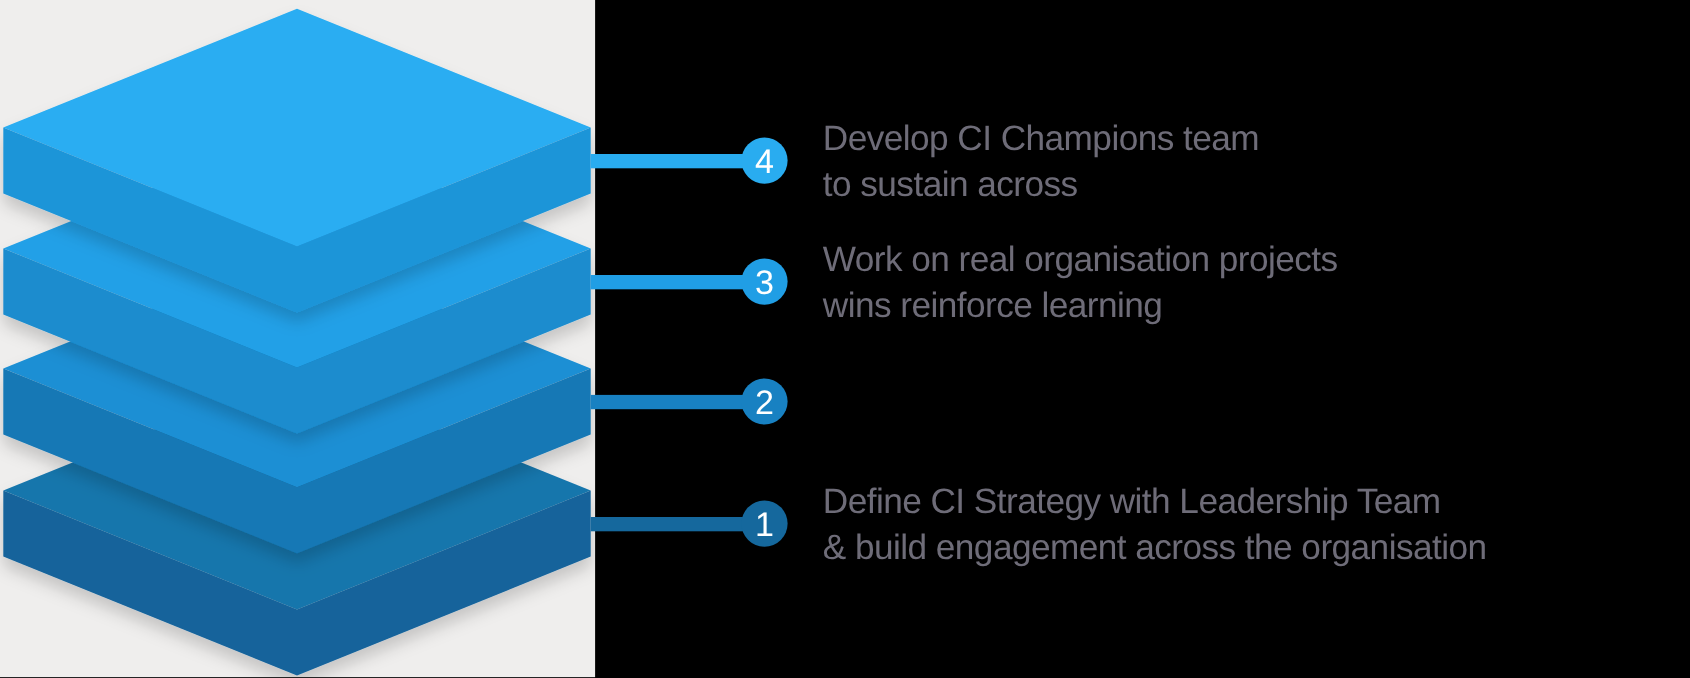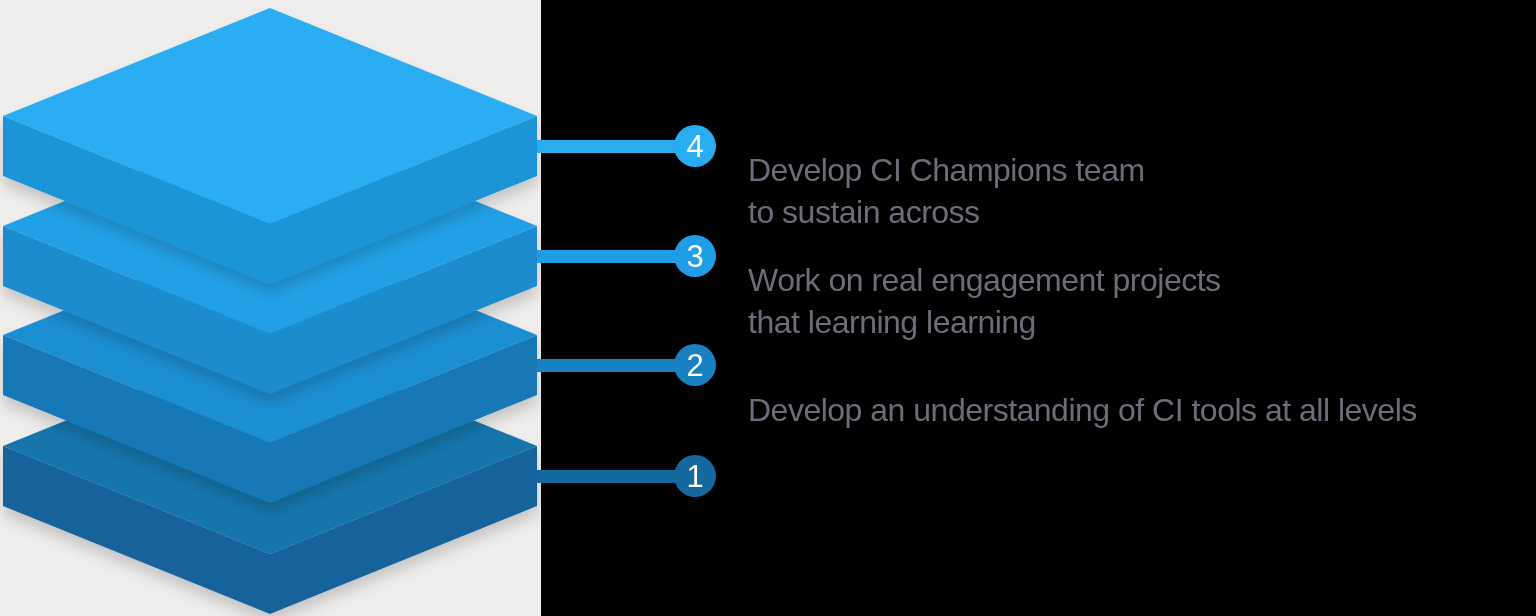--- a/index.html
+++ b/index.html
@@ -28,21 +28,20 @@
     width:42px;height:42px;border-radius:50%;
     display:flex;align-items:center;justify-content:center;
     color:#ffffff;font-size:31px;line-height:1;
   }
   .callout-text{
     position:absolute;left:748px;top:0;
     transform:translateY(-50%);
     color:#6e6c78;
     font-size:32px;line-height:42px;letter-spacing:-0.5px;
     white-space:nowrap;
-    margin-top:45px;
   }
 </style>
 </head>
 <body>
 
 <div class="stage">
 
   <div class="left-panel">
     <svg viewBox="0 0 541 616" xmlns="http://www.w3.org/2000/svg">
       <defs>
@@ -87,37 +86,38 @@
       <div>to sustain across</div>
     </div>
   </div>
 
   <div class="callout" style="top:256px">
     <div class="connector" style="background-color: rgb(32, 158, 229);"></div>
     <div class="badge" style="background-color: rgb(32, 158, 229);">
       <span>3</span>
     </div>
     <div class="callout-text">
-      <div>Work on real engagement projects</div>
-      <div>that learning learning</div>
+      <div>Work on real organisation projects</div>
+      <div>wins reinforce learning</div>
     </div>
   </div>
 
   <div class="callout" style="top:365px">
     <div class="connector" style="background-color: rgb(24, 129, 194);"></div>
     <div class="badge" style="background-color: rgb(24, 129, 194);">
       <span>2</span>
     </div>
     <div class="callout-text">
-      <div>Develop an understanding of CI tools at all levels</div>
     </div>
   </div>
 
   <div class="callout" style="top:476px">
     <div class="connector" style="background-color: rgb(21, 104, 157);"></div>
     <div class="badge" style="background-color: rgb(21, 104, 157);">
       <span>1</span>
     </div>
     <div class="callout-text">
+      <div>Define CI Strategy with Leadership Team</div>
+      <div>&amp; build engagement across the organisation</div>
     </div>
   </div>
 
 </div>
 
 </body></html>

